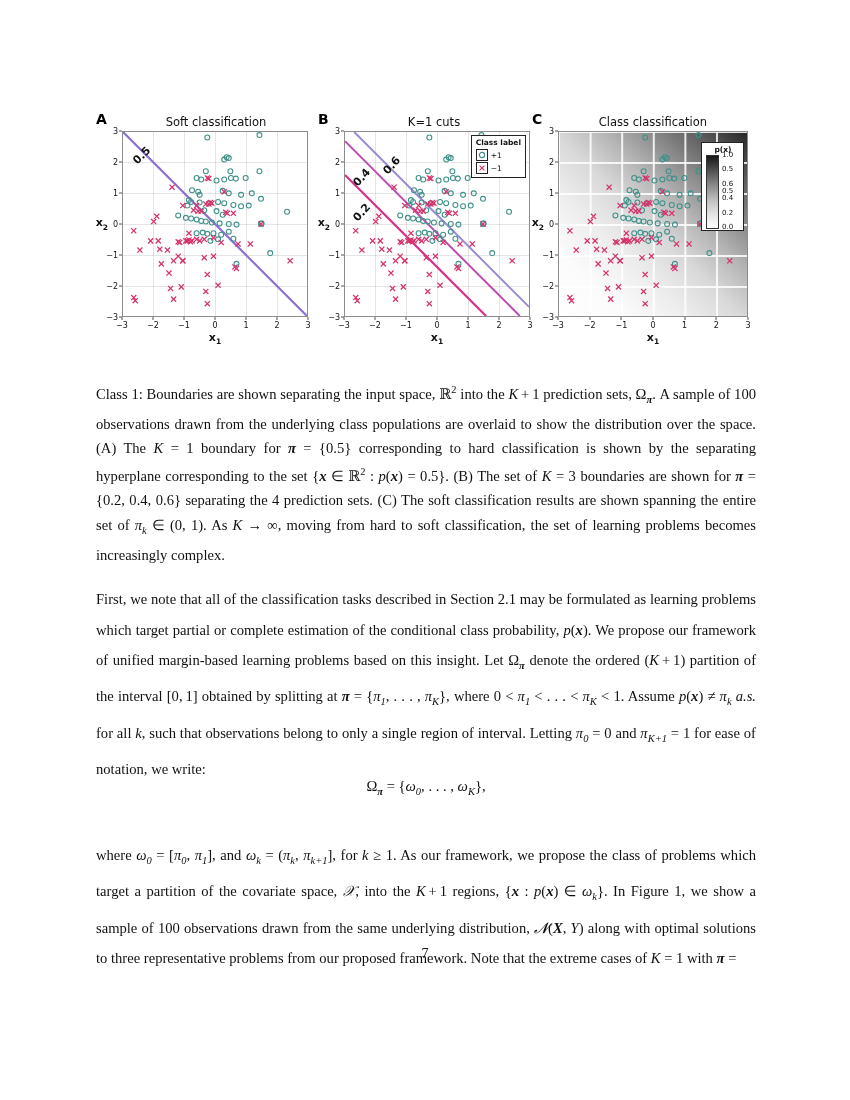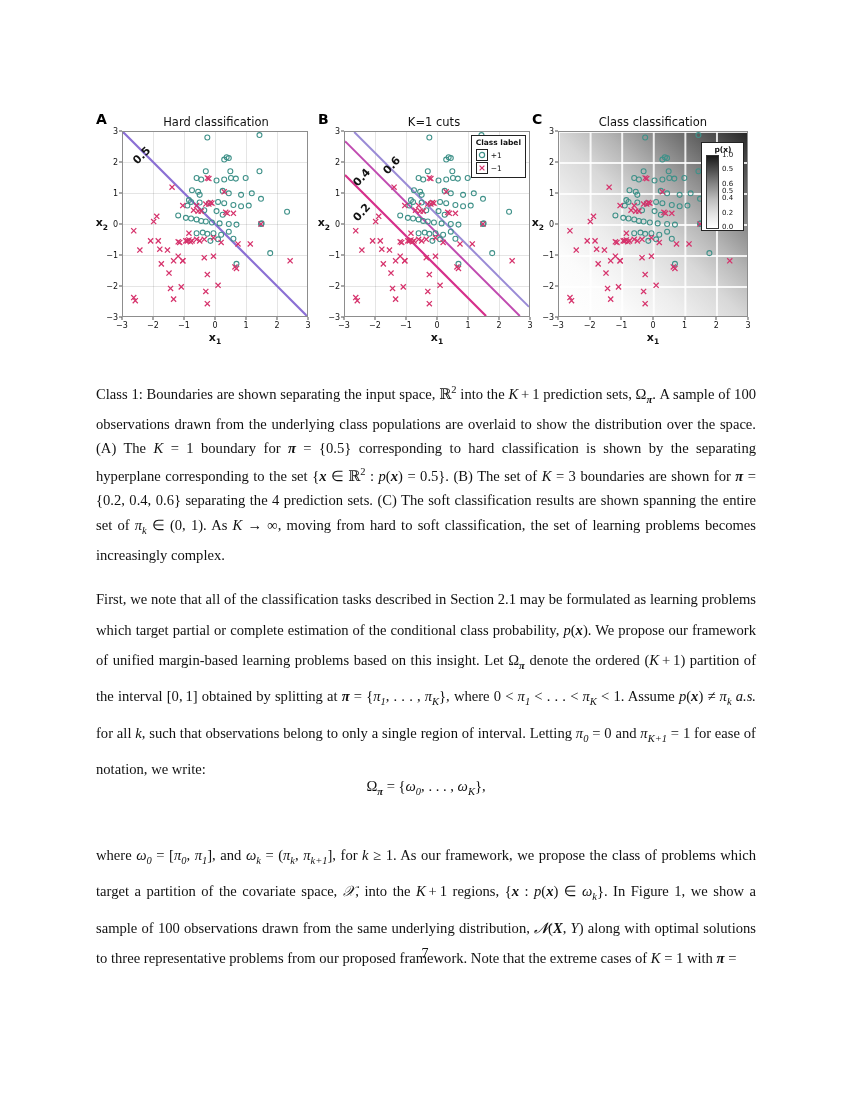--- a/index.html
+++ b/index.html
@@ -249,21 +249,21 @@
 </head>
 <body>
 
 <div class="page">
 
   <div class="figure-block">
     <div class="panels">
 
       <div class="panel panel-A">
         <div class="panel-letter" style="left:0px;">A</div>
-        <div class="panel-title">Hard classification</div>
+        <div class="panel-title">Soft classification</div>
         <div class="plotwrap">
           <div class="plotbox">
             <div class="grid-light"></div>
             <svg class="svg-layer" viewBox="0 0 186 186" preserveAspectRatio="none">
               <g id="A-line">
                   <line x1="0.00" y1="0.00" x2="186.00" y2="186.00" stroke="#8b6fd4" stroke-width="2.2"></line>
                 </g>
               <g id="A-pts">
                   <circle cx="85.25" cy="5.58" r="2.5" fill="none" stroke="#3f9189" stroke-width="1.1"></circle>
                   <circle cx="137.95" cy="3.10" r="2.5" fill="none" stroke="#3f9189" stroke-width="1.1"></circle>

